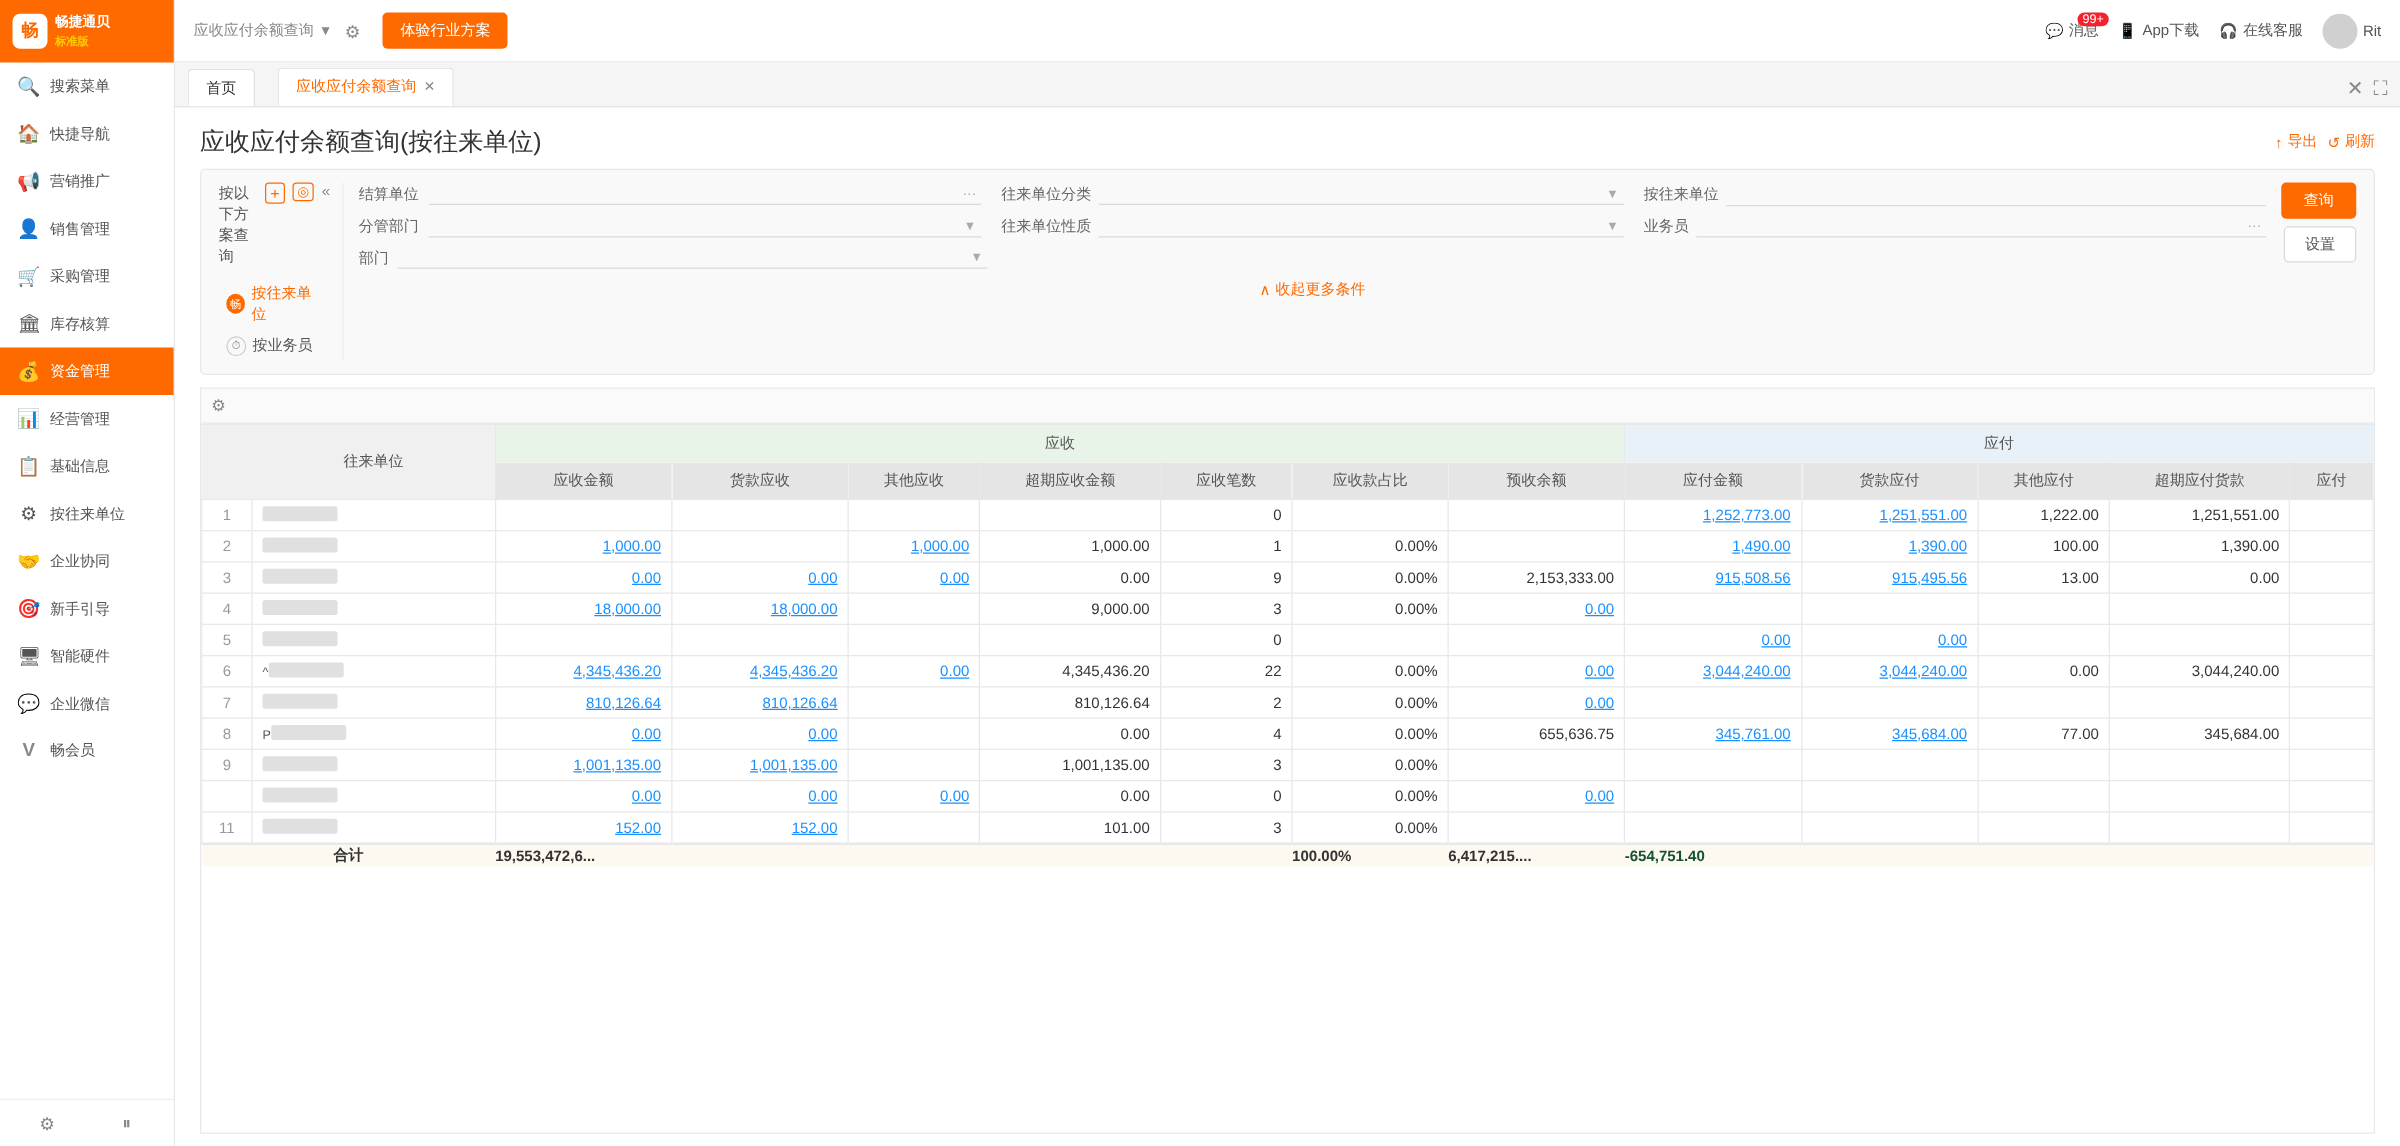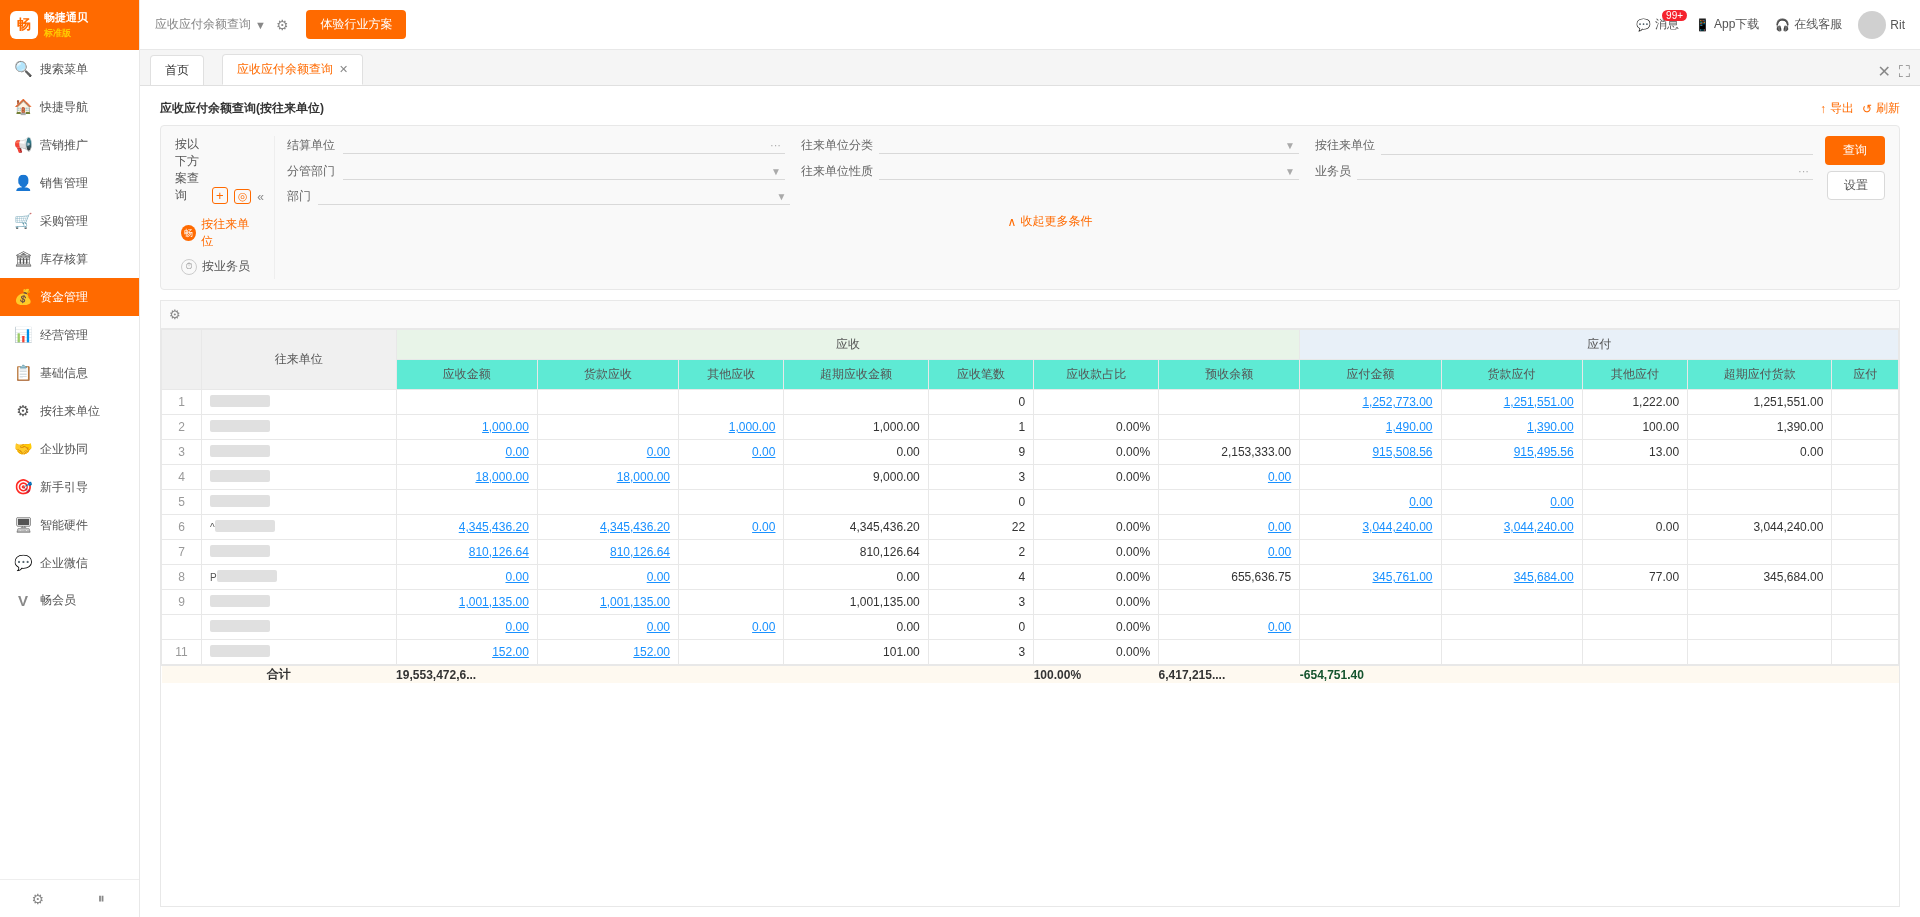--- a/index.html
+++ b/index.html
@@ -40,31 +40,31 @@
     .tab-close { color: #888; font-size: 11px; cursor: pointer; }
     .tab-actions { margin-left: auto; display: flex; align-items: center; gap: 8px; padding-bottom: 4px; }
     .tab-action-btn { color: #888; cursor: pointer; font-size: 16px; }
 
     
     .content { flex: 1; overflow: hidden; display: flex; flex-direction: column; background: #f0f2f5; }
 
     
     .page { flex: 1; display: flex; flex-direction: column; overflow: hidden; background: #fff; margin: 0; }
     .page-header { padding: 14px 20px 8px; display: flex; align-items: center; justify-content: space-between; }
-    .page-title { font-size: 12px; font-weight: bold; color: #333; text-align: right; }
+    .page-title { font-size: 20px; font-weight: normal; color: #333; text-align: right; }
     .page-actions { display: flex; gap: 8px; }
     .page-action-btn { display: flex; align-items: center; gap: 4px; font-size: 12px; color: #ff6a00; cursor: pointer; }
 
     
     .table-area { flex: 1; overflow: auto; margin: 0 20px 10px; border: 1px solid #e8e8e8; }
     .table-toolbar { display: flex; align-items: center; padding: 6px 8px; background: #fafafa; border-bottom: 1px solid #e8e8e8; }
     .table-toolbar-icon { color: #888; font-size: 13px; cursor: pointer; }
 
     table { width: 100%; border-collapse: collapse; font-size: 12px; }
-    thead tr th { background: #5eead4; border: 1px solid #e8e8e8; padding: 6px 8px; text-align: center; color: #555; font-weight: normal; white-space: nowrap; position: sticky; top: 0; z-index: 2; }
+    thead tr th { background: #e5e5e5; border: 1px solid #e8e8e8; padding: 6px 8px; text-align: center; color: #555; font-weight: normal; white-space: nowrap; position: sticky; top: 0; z-index: 2; }
     thead tr.header-group th { background: #f0f0f0; }
     tbody tr td { border: 1px solid #e8e8e8; padding: 5px 8px; text-align: right; color: #333; white-space: nowrap; }
     tbody tr td:nth-child(2) { text-align: left; color: #555; }
     tbody tr td:first-child { text-align: center; color: #999; }
     .cell-link { color: #1890ff; text-decoration: underline; cursor: pointer; }
     .tfoot-row td { background: #fef9f0; font-weight: bold; border-top: 2px solid #e8e8e8; }
     .tfoot-row td:first-child { text-align: center; }
     .negative { color: #14532d; }
 
     
@@ -213,21 +213,21 @@
             <span>↺</span>
             <span>刷新</span>
           </div>
         </div>
       </div>
 
       <div style="margin: 0 20px 10px; background: #f9f9f9; border: 1px solid #e8e8e8; border-radius: 4px; padding: 10px 14px;">
         <div style="display:flex; gap:12px;">
 
           <div style="width:100px; flex-shrink:0; border-right:1px solid #eee; padding-right:10px;">
-            <div style="display:flex; align-items:flex-end; gap:6px; margin-bottom:8px;">
+            <div style="display:flex; align-items:flex-start; gap:6px; margin-bottom:8px;">
               <span style="color:#555; font-size:12px;">按以下方案查询</span>
               <span style="color:#ff6a00; cursor:pointer; font-size:13px; border:1px solid #ff6a00; border-radius:3px; padding:0 3px;">+</span>
               <span style="color:#ff6a00; cursor:pointer; font-size:11px; border:1px solid #ff6a00; border-radius:3px; padding:0 3px;">◎</span>
               <span style="color:#888; cursor:pointer;">«</span>
             </div>
             <div style="display:flex; align-items:center; gap:5px; padding:4px 6px; cursor:pointer; color:#ff6a00;">
               <div style="width:16px;height:16px;border-radius:50%;background:#ff6a00;display:flex;align-items:center;justify-content:center;color:#fff;font-size:9px;">畅</div>
               <span>按往来单位</span>
             </div>
             <div style="display:flex; align-items:center; gap:5px; padding:4px 6px; cursor:pointer; color:#555;">

